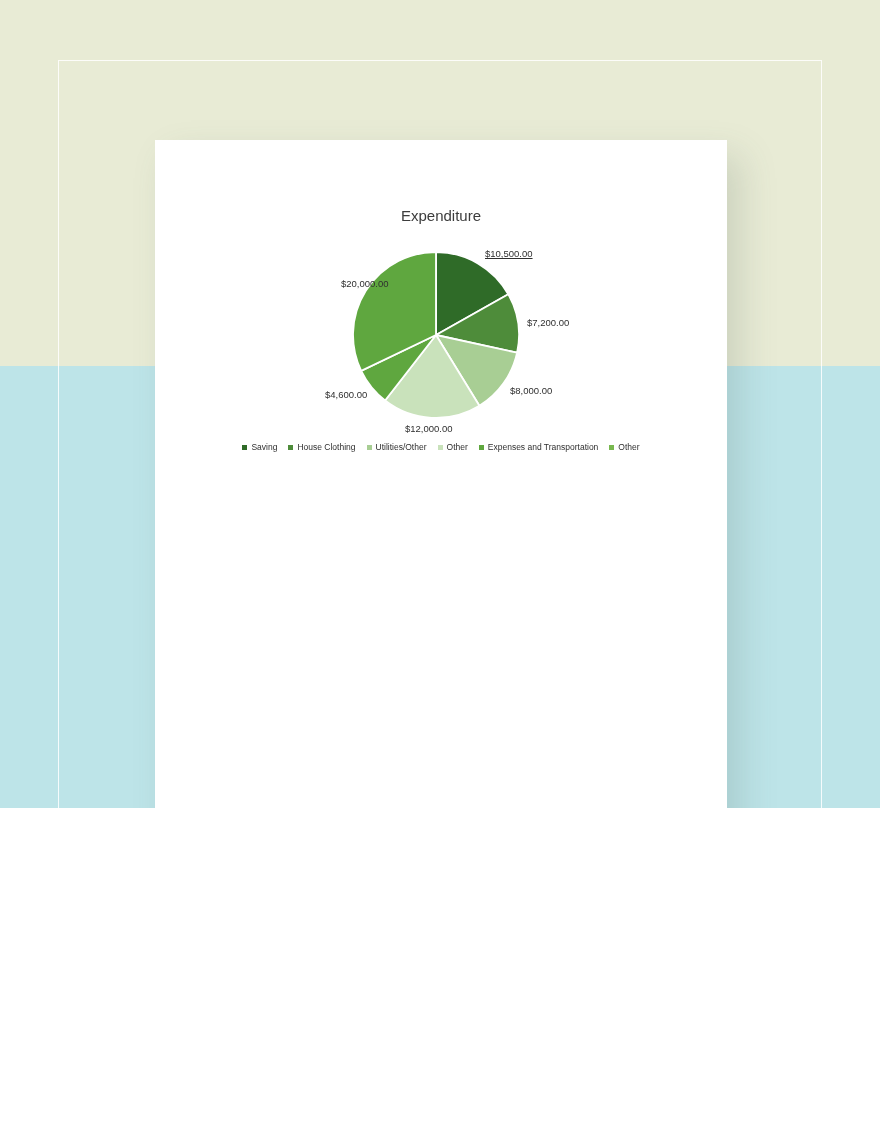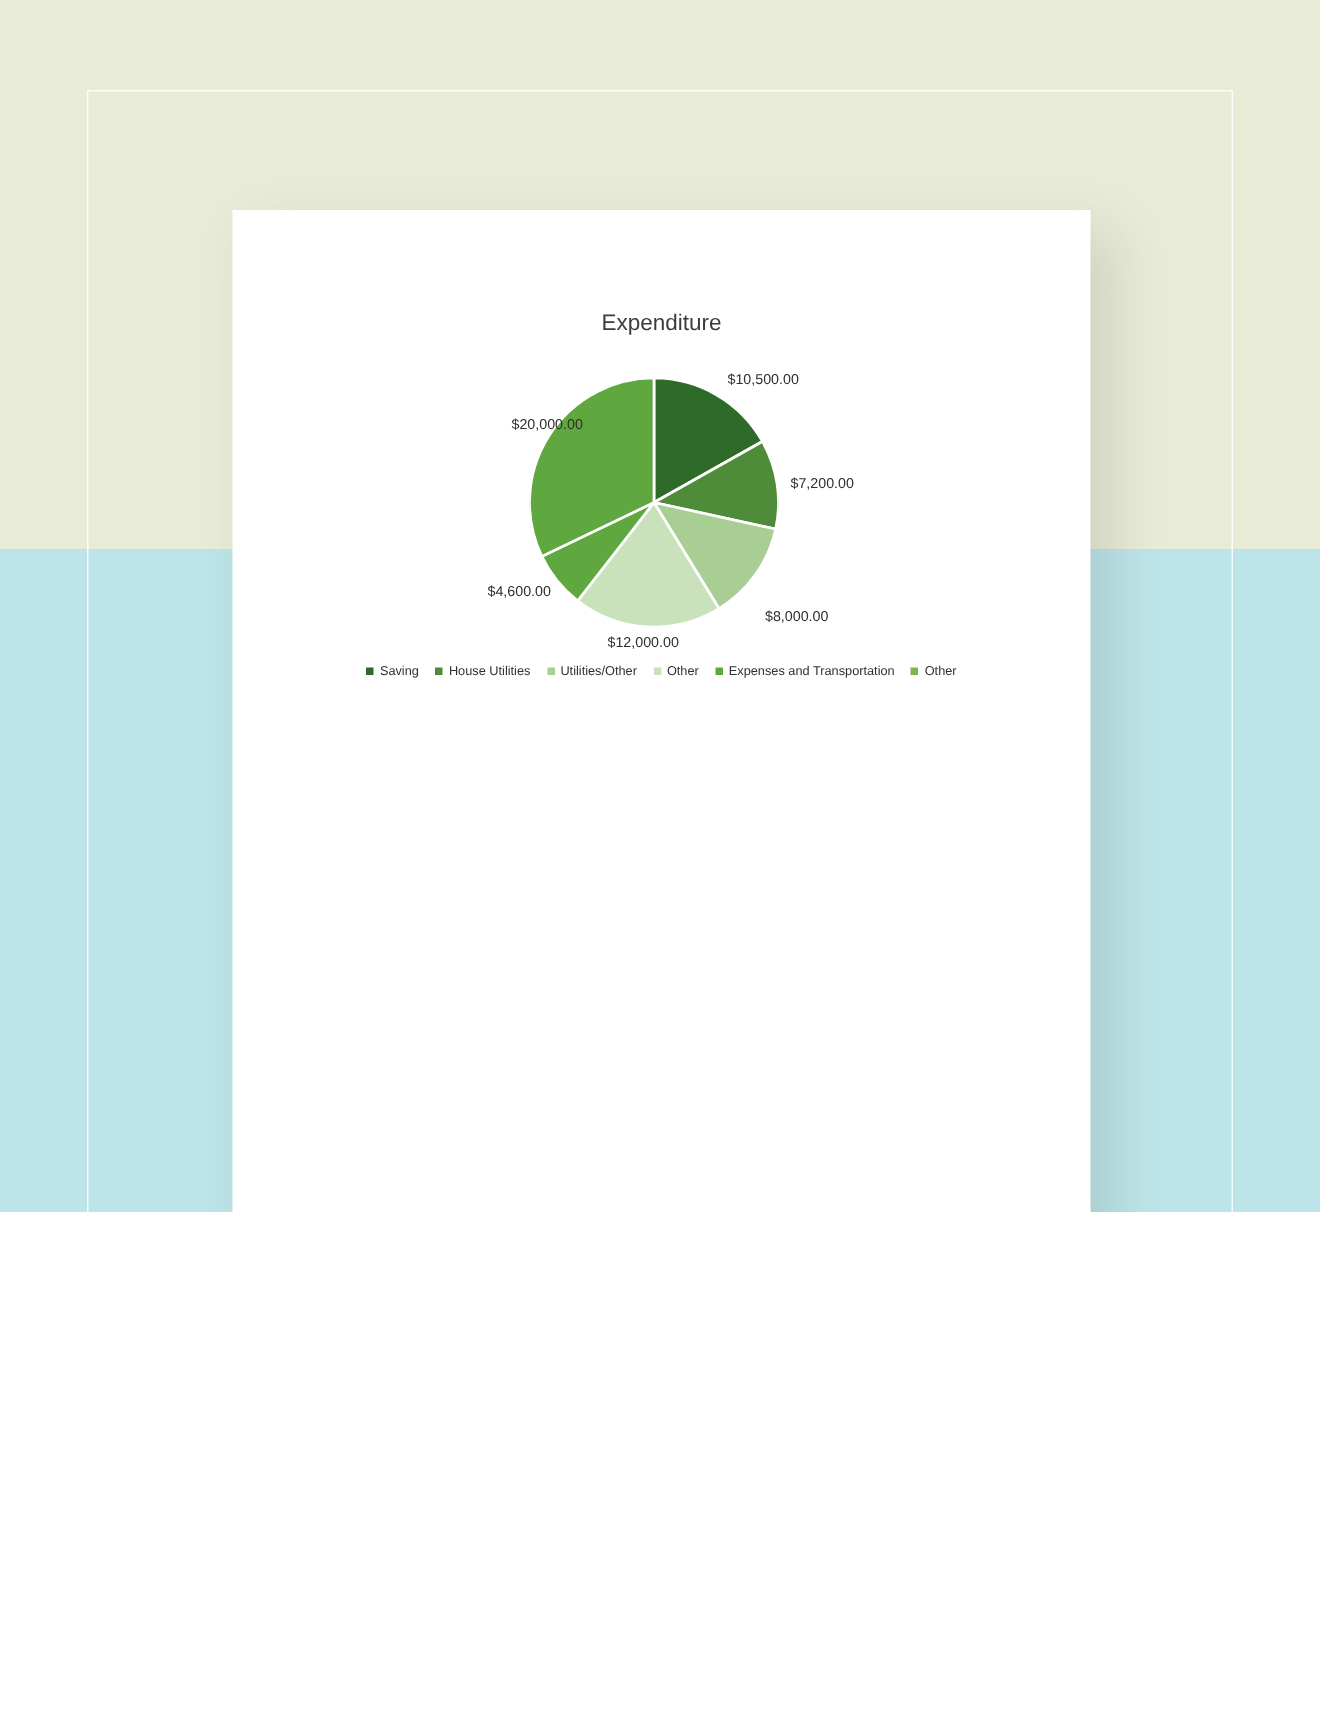--- a/index.html
+++ b/index.html
@@ -154,40 +154,40 @@
 
             <path d="M83,83 L126.4,153.8 A83,83 0 0,1 32.1,148.5 Z" fill="#c9e2bb" stroke="#ffffff" stroke-width="1.8"></path>
 
             <path d="M83,83 L32.1,148.5 A83,83 0 0,1 8.2,118.9 Z" fill="#5fa73f" stroke="#ffffff" stroke-width="1.8"></path>
 
             <path d="M83,83 L8.2,118.9 A83,83 0 0,1 83,0 Z" fill="#5fa73f" stroke="#ffffff" stroke-width="1.8"></path>
           </g>
         </svg>
       </div>
 
-      <div class="data-label" style="left:330px; top:108px;">$10,500.00</div>
+      <div class="data-label" style="left:330px; top:108px;text-decoration:underline;">$10,500.00</div>
 
       <div class="data-label" style="left:372px; top:177px;text-align:right;">$7,200.00</div>
 
-      <div class="data-label" style="left:355px; top:245px;margin-top:21px;">$8,000.00</div>
+      <div class="data-label" style="left:355px; top:245px;">$8,000.00</div>
 
       <div class="data-label" style="left:250px; top:283px;text-align:center;">$12,000.00</div>
 
       <div class="data-label" style="left:170px; top:249px;">$4,600.00</div>
 
       <div class="data-label" style="left:157px; top:138px;margin-left:29px;">$20,000.00</div>
 
       <div class="legend">
         <div class="legend-item">
           <span class="legend-swatch" style="background:#2f6b28"></span>
           <span>Saving</span>
         </div>
         <div class="legend-item">
           <span class="legend-swatch" style="background:#4e8c3a"></span>
-          <span>House Utilities</span>
+          <span>House Clothing</span>
         </div>
         <div class="legend-item">
           <span class="legend-swatch" style="background:#a8ce94"></span>
           <span>Utilities/Other</span>
         </div>
         <div class="legend-item">
           <span class="legend-swatch" style="background:#c9e2bb"></span>
           <span>Other</span>
         </div>
         <div class="legend-item">

